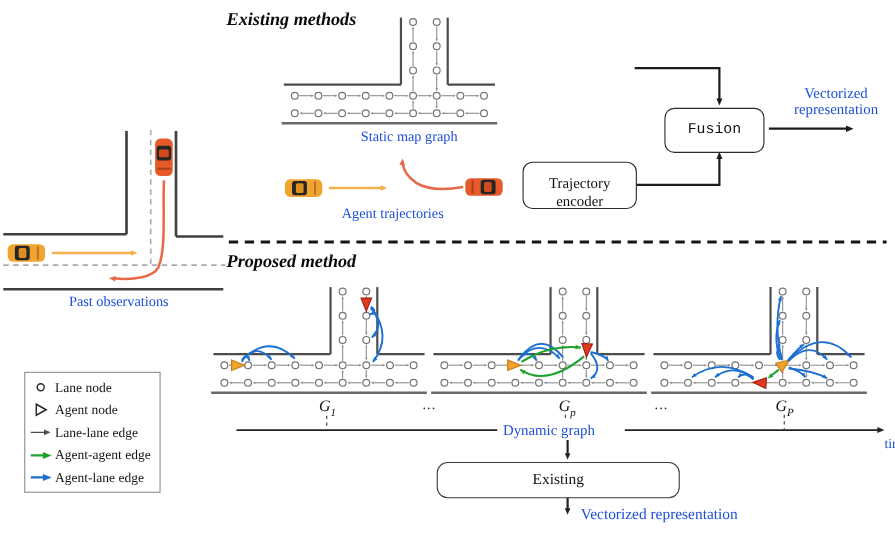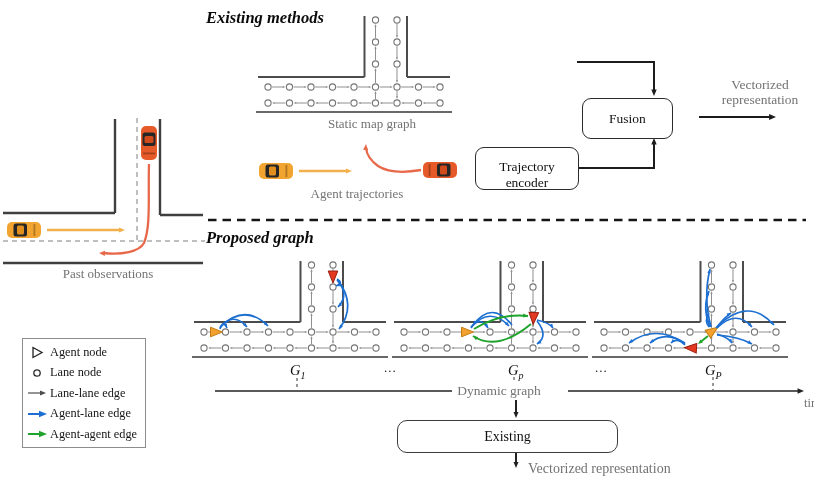--- a/index.html
+++ b/index.html
@@ -1,21 +1,21 @@
 <!DOCTYPE html>
 <html><head>
 <meta charset="utf-8">
 <style>
   html,body{margin:0;padding:0;background:#ffffff;}
   #stage{position:relative;width:814px;height:492px;background:#fff;overflow:hidden;
          font-family:"Liberation Serif","DejaVu Serif",serif;color:#111;}
   #art{position:absolute;left:0;top:0;}
   .abs{position:absolute;}
   .title{font-weight:bold;font-style:italic;font-size:16.5px;color:#0a0a0a;}
-  .cap{font-size:13px;text-align:center;color:#737373;}
+  .cap{font-size:13px;text-align:center;color:#1d4ed8;}
   .bx{position:absolute;border:1.5px solid #2b2b2b;border-radius:9px;background:#fff;
       display:flex;align-items:center;justify-content:center;text-align:center;
       font-size:13.5px;line-height:1.12;color:#111;}
   .glabel{font-size:14.5px;font-style:italic;}
   .glabel sub{font-size:10px;font-style:italic;}
   .dots{font-size:13px;letter-spacing:1px;color:#222;}
   #legend{position:absolute;left:22px;top:338px;width:124px;height:110px;
           border:1.2px solid #8d8d8d;background:#fff;display:flex;flex-direction:column;
           justify-content:space-evenly;padding:2px 0;box-sizing:border-box;}
   .lrow{display:flex;align-items:center;height:19px;}
@@ -441,86 +441,86 @@
       <line x1="297" y1="378" x2="297" y2="390" stroke="#555" stroke-width="1.2" fill="none" stroke-dasharray="3 3"></line>
       <line x1="514" y1="377" x2="514" y2="383" stroke="#555" stroke-width="1.2" fill="none" stroke-dasharray="3 3"></line>
       <line x1="713" y1="377" x2="713" y2="390" stroke="#555" stroke-width="1.2" fill="none" stroke-dasharray="3 3"></line>
       <line x1="516" y1="400" x2="516" y2="413" stroke="#222" stroke-width="2" fill="none"></line>
       <polygon points="516,418 513.4687807749938,412.0131035389812 518.5312192250062,412.0131035389812" fill="#222"></polygon>
       <line x1="516" y1="452" x2="516" y2="463" stroke="#222" stroke-width="2" fill="none"></line>
       <polygon points="516,468 513.4687807749938,462.0131035389812 518.5312192250062,462.0131035389812" fill="#222"></polygon>
     </svg>
 
   <div class="abs title" style="left:206px;top:8px;">Existing methods</div>
-  <div class="abs title" style="left:206px;top:228px;">Proposed graph</div>
+  <div class="abs title" style="left:206px;top:228px;">Proposed method</div>
 
   <div class="abs cap" style="left:292px;top:116px;width:160px;">Static map graph</div>
   <div class="abs cap" style="left:277px;top:186px;width:160px;">Agent trajectories</div>
   <div class="abs cap" style="left:28px;top:266px;width:160px;">Past observations</div>
 
   <div class="bx" style="left:475px;top:147px;width:102px;height:41px;">
     <span style="width:70px;margin-top:12px;">Trajectory encoder</span>
   </div>
-  <div class="bx" style="left:582px;top:98px;width:89px;height:39px;">
+  <div class="bx" style="left:604px;top:98px;width:89px;height:39px;font-family:Liberation Mono, monospace;">
     <span>Fusion</span>
   </div>
   <div class="abs cap" style="left:706px;top:77px;width:108px;font-size:13.5px;line-height:1.12;">Vectorized representation</div>
 
   <div class="abs glabel" style="left:290px;top:362px;"><span>G</span><sub>1</sub></div>
   <div class="abs dots" style="left:384px;top:360px;">...</div>
   <div class="abs glabel" style="left:508px;top:362px;"><span>G</span><sub>p</sub></div>
   <div class="abs dots" style="left:595px;top:360px;">...</div>
   <div class="abs glabel" style="left:705px;top:362px;"><span>G</span><sub>P</sub></div>
 
   <div class="abs cap" style="left:452px;top:383px;width:94px;font-size:13.5px;background:#fff;">Dynamic graph</div>
   <div class="abs cap" style="left:804px;top:396px;font-size:12.5px;">time</div>
 
   <div class="bx" style="left:397px;top:420px;width:219px;height:31px;border-color:#3c3c3c;border-radius:10px;font-size:14px;">
     <span>Existing</span>
   </div>
   <div class="abs cap" style="left:528px;top:461px;font-size:14px;">Vectorized representation</div>
 
   <div id="legend">
+    <div class="lrow">
+      <span class="lsym">
+        <svg width="20" height="14">
+            <circle cx="10" cy="7" r="3.2" fill="#fff" stroke="#2e2e2e" stroke-width="1.3"></circle>
+          </svg>
+      </span>
+      <span class="llab">Lane node</span>
+    </div>
     <div class="lrow">
       <span class="lsym">
         <svg width="20" height="15">
             <polygon points="6,2.5 15,7.5 6,12.5" fill="#fff" stroke="#222" stroke-width="1.3"></polygon>
           </svg>
       </span>
       <span class="llab">Agent node</span>
-    </div>
-    <div class="lrow">
-      <span class="lsym">
-        <svg width="20" height="14">
-            <circle cx="10" cy="7" r="3.2" fill="#fff" stroke="#2e2e2e" stroke-width="1.3"></circle>
-          </svg>
-      </span>
-      <span class="llab">Lane node</span>
     </div>
     <div class="lrow">
       <span class="lsym">
         <svg width="22" height="12">
             <line x1="2" y1="6" x2="15" y2="6" stroke="#4d4d4d" stroke-width="1.2"></line>
             <polygon points="14,3.4 20,6 14,8.6" fill="#4d4d4d"></polygon>
           </svg>
       </span>
       <span class="llab">Lane-lane edge</span>
     </div>
     <div class="lrow">
       <span class="lsym">
         <svg width="22" height="12">
+            <line x1="2" y1="6" x2="14" y2="6" stroke="#1fa32c" stroke-width="2"></line>
+            <polygon points="13,2.8 21,6 13,9.2" fill="#1fa32c"></polygon>
+          </svg>
+      </span>
+      <span class="llab">Agent-agent edge</span>
+    </div>
+    <div class="lrow">
+      <span class="lsym">
+        <svg width="22" height="12">
             <line x1="2" y1="6" x2="14" y2="6" stroke="#1c6fd1" stroke-width="2"></line>
             <polygon points="13,2.8 21,6 13,9.2" fill="#1c6fd1"></polygon>
           </svg>
       </span>
       <span class="llab">Agent-lane edge</span>
     </div>
-    <div class="lrow">
-      <span class="lsym">
-        <svg width="22" height="12">
-            <line x1="2" y1="6" x2="14" y2="6" stroke="#1fa32c" stroke-width="2"></line>
-            <polygon points="13,2.8 21,6 13,9.2" fill="#1fa32c"></polygon>
-          </svg>
-      </span>
-      <span class="llab">Agent-agent edge</span>
-    </div>
   </div>
 </div>
 
 </body></html>

